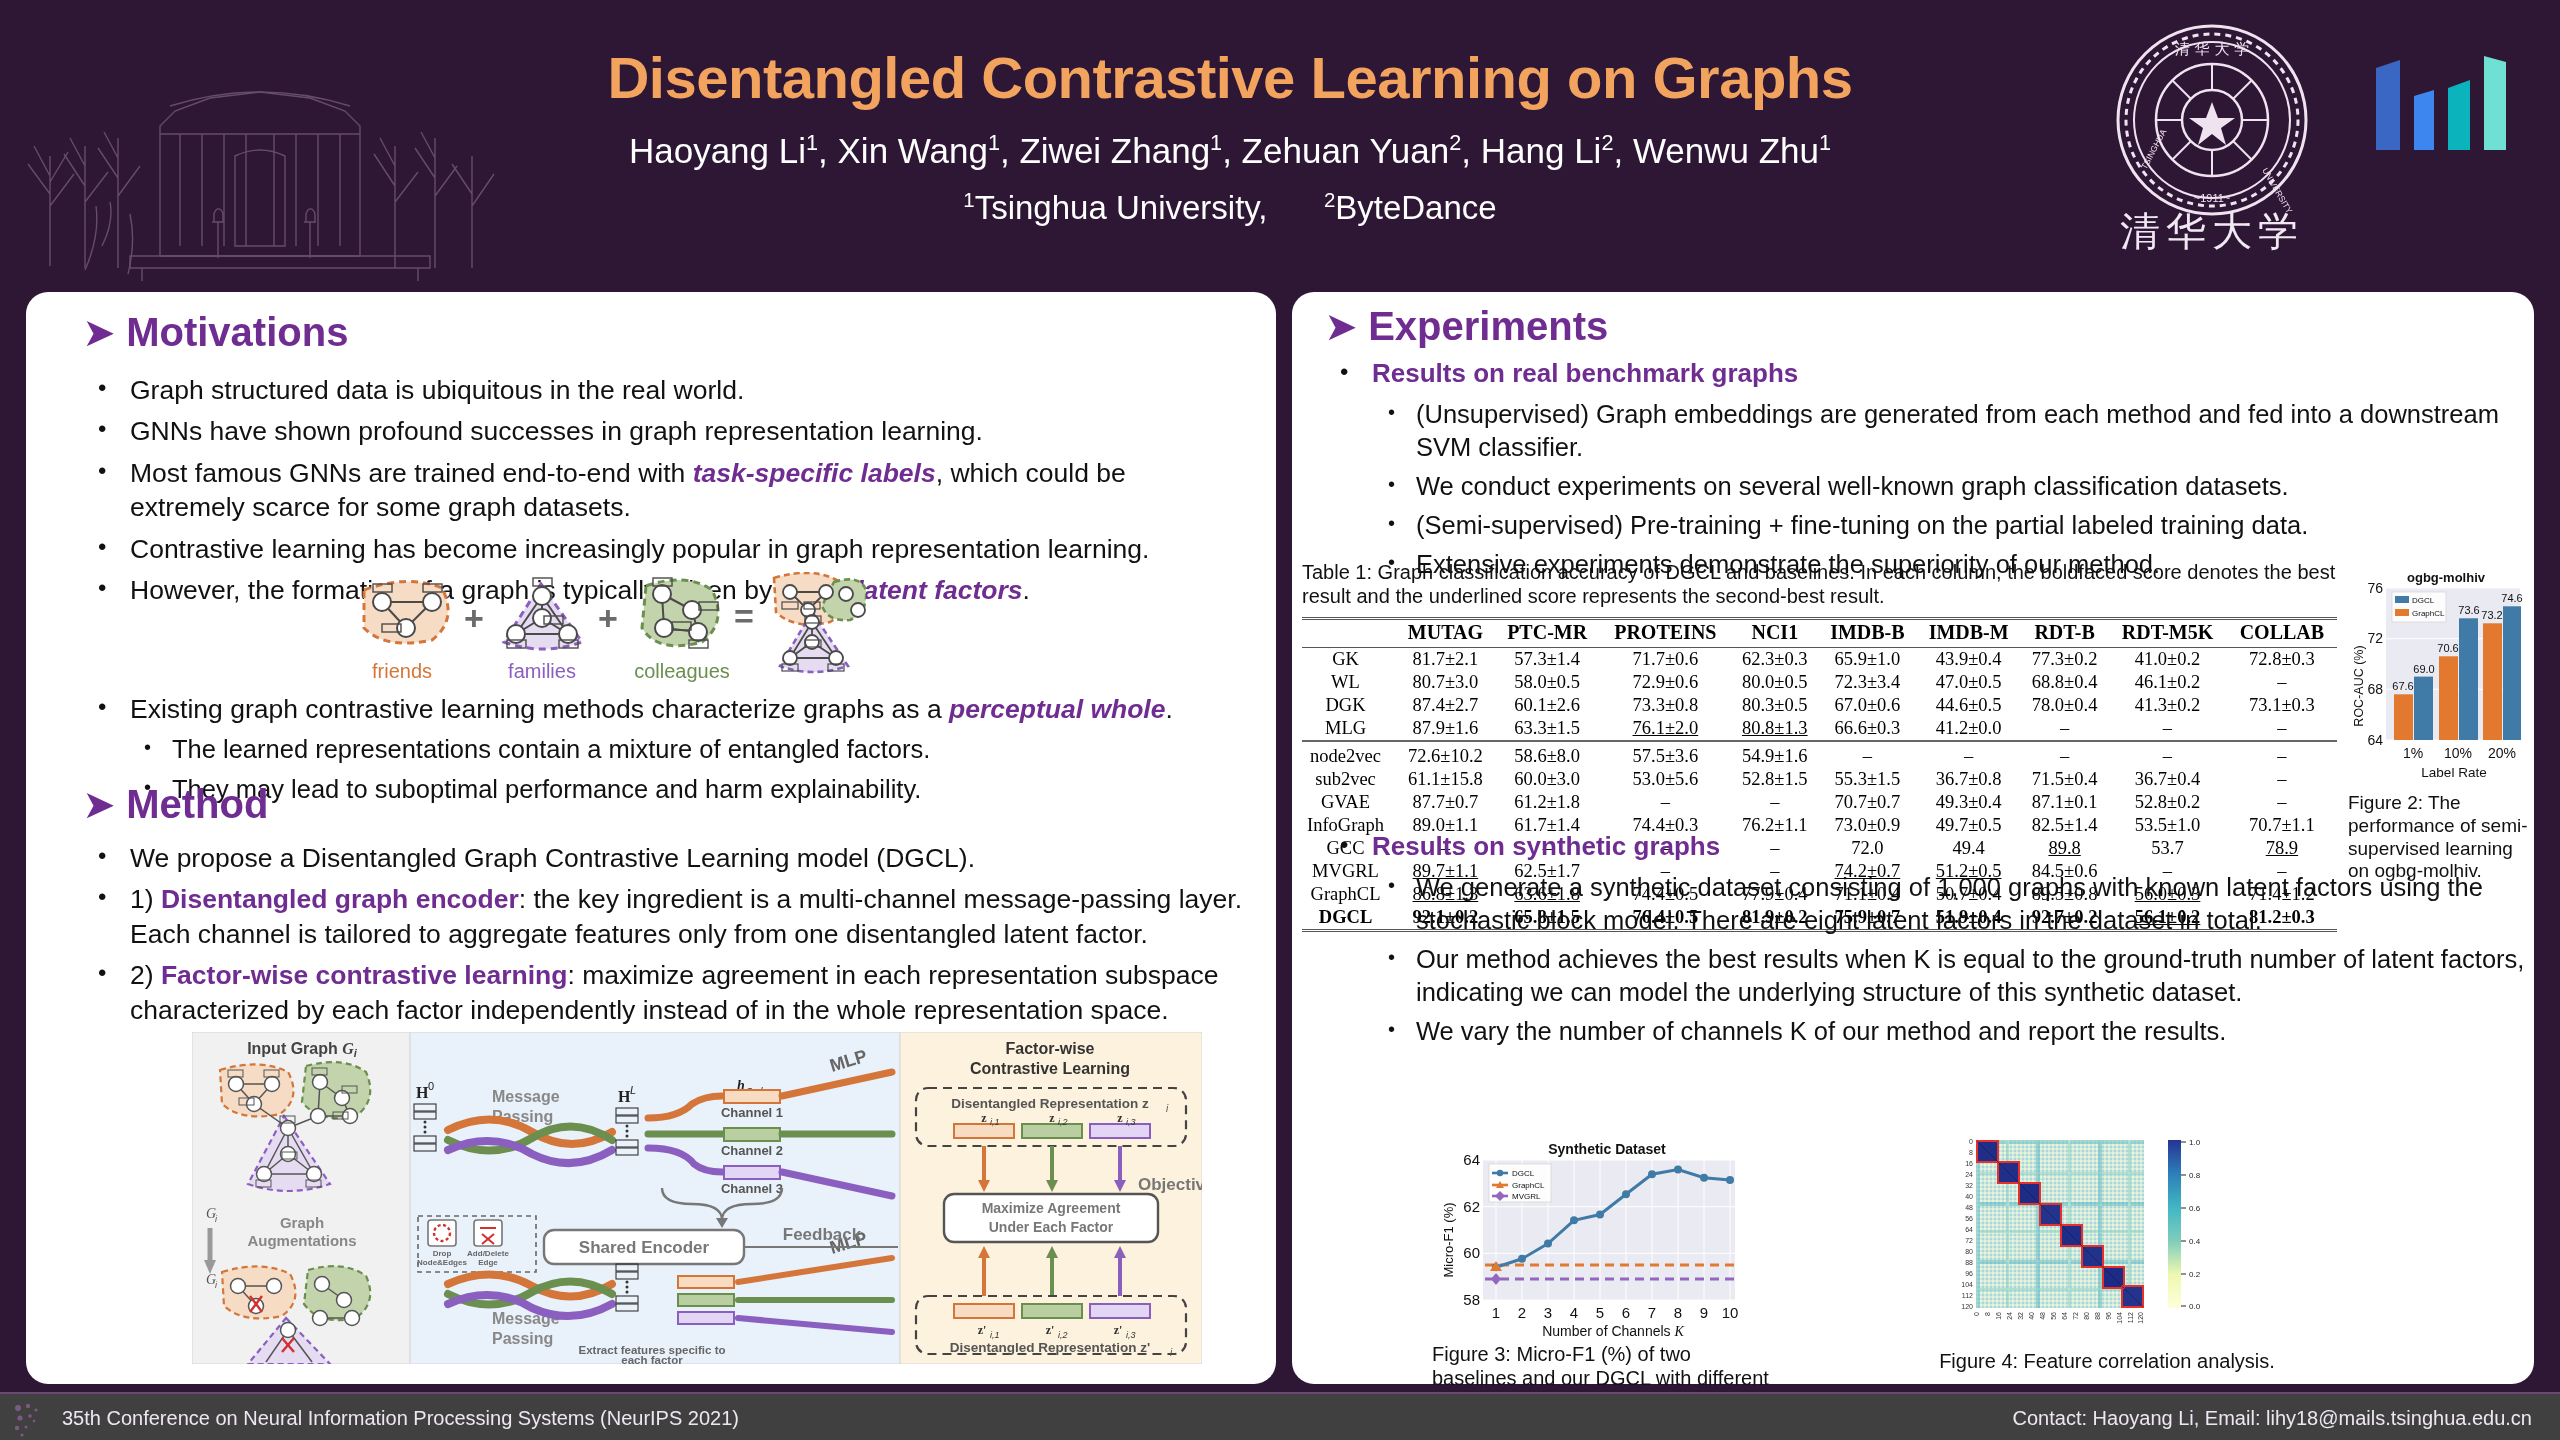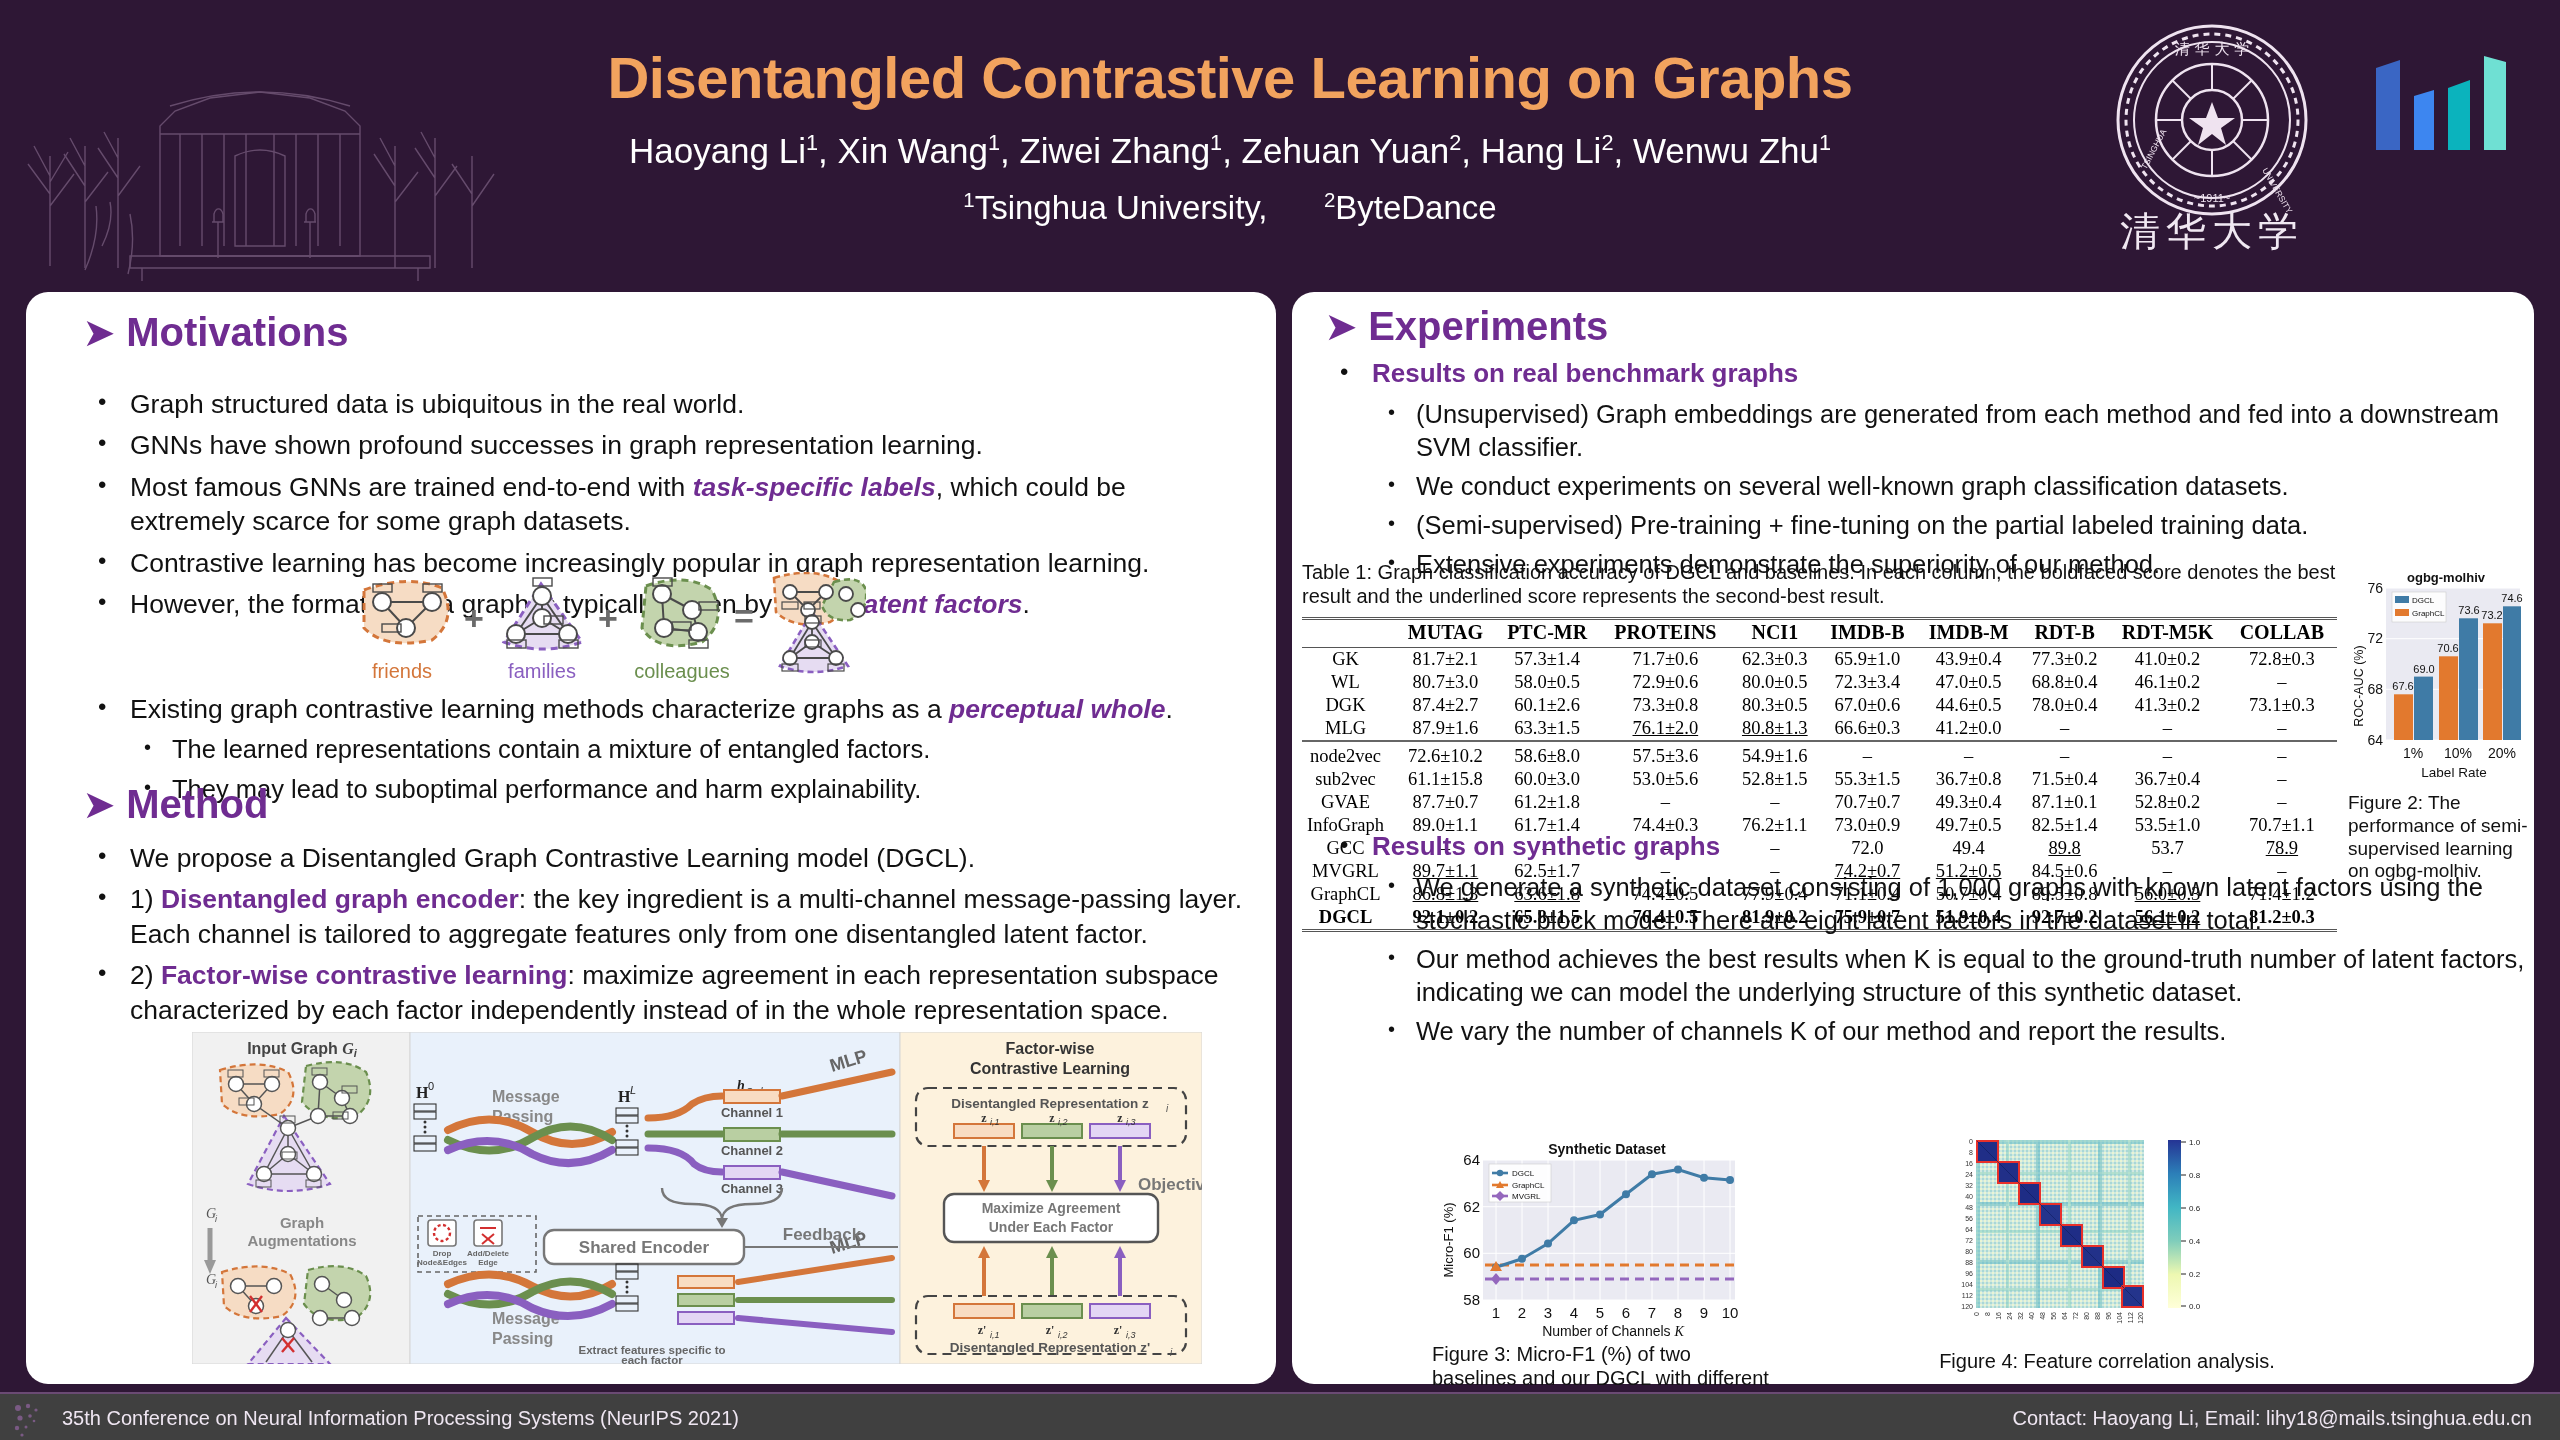--- a/index.html
+++ b/index.html
@@ -189,21 +189,21 @@
   </div>
 
   <div class="panel panel-left">
 
     <div class="mot-block">
       <div class="sec-head">
         <span class="arrow-glyph">➤</span>
         <span>Motivations</span>
       </div>
 
-      <ul class="bl" style="margin-top:32px;">
+      <ul class="bl" style="margin-top:18px;">
         <li><span>Graph structured data is ubiquitous in the real world.</span></li>
         <li><span>GNNs have shown profound successes in graph representation learning.</span></li>
         <li><span>Most famous GNNs are trained end-to-end with </span><span class="em-purple">task-specific labels</span><span>, which could be extremely scarce for some graph datasets.</span></li>
         <li><span>Contrastive learning has become increasingly popular in graph representation learning.</span></li>
         <li><span>However, the formation of a graph is typically driven by </span><span class="em-purple">many latent factors</span><span>.</span></li>
       </ul>
     </div>
 
     <svg class="friends-fig" viewBox="0 0 520 120">
 

